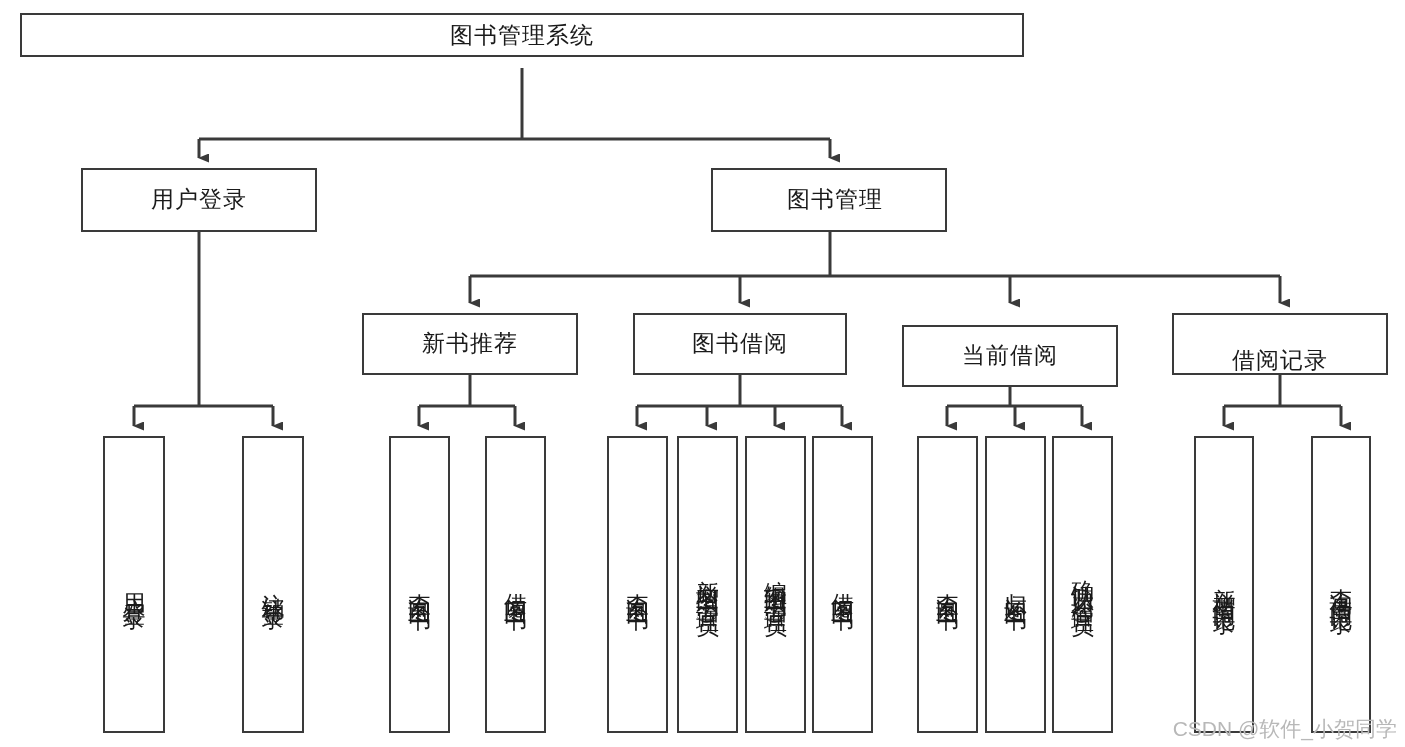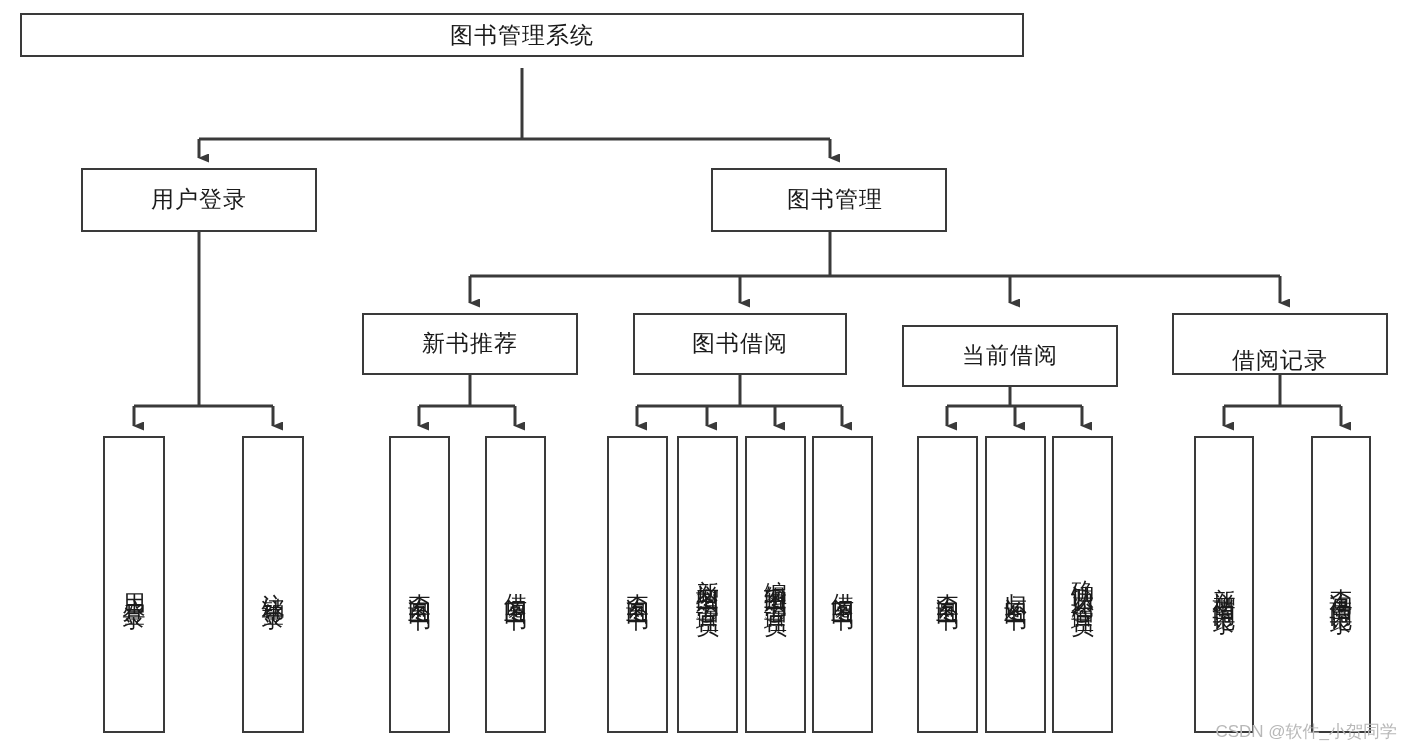--- a/index.html
+++ b/index.html
@@ -58,21 +58,21 @@
   }
   .node-v > span {
     display: block;
     writing-mode: vertical-rl;
     text-orientation: upright;
   }
   .watermark {
     position: absolute;
     right: 8px;
     bottom: 4px;
-    font-size: 17px;
+    font-size: 21px;
     color: #b8b8b8;
     white-space: nowrap;
     user-select: none;
   }
 </style>
 </head>
 <body>
 
 <div id="canvas">
 

